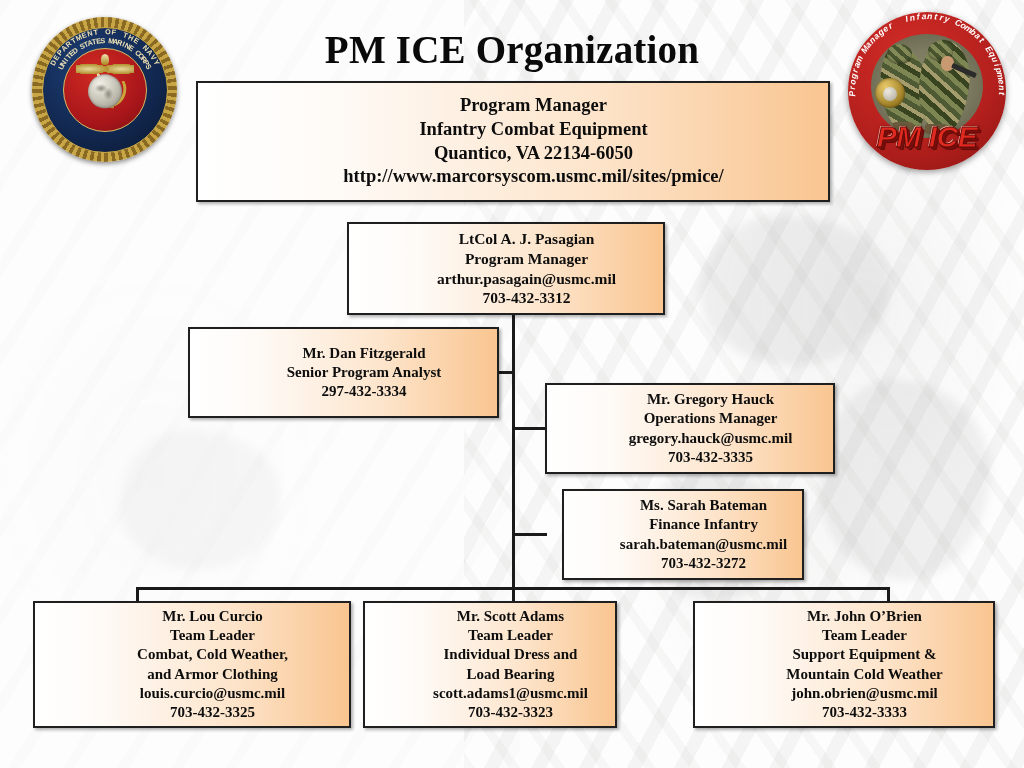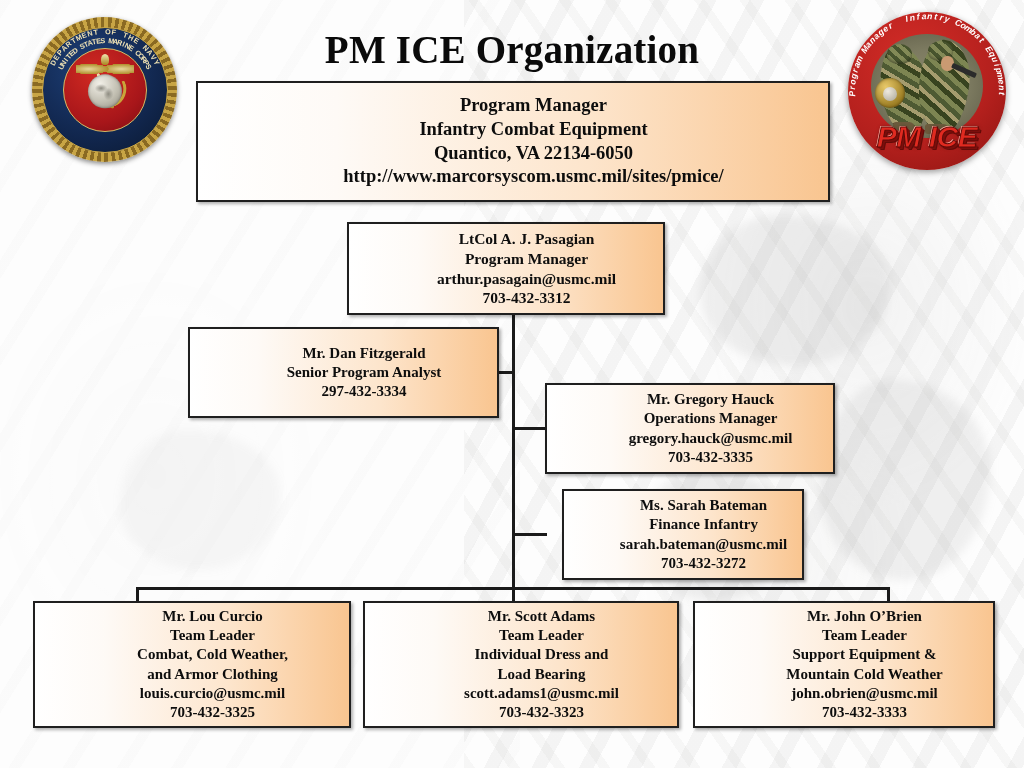--- a/index.html
+++ b/index.html
@@ -315,21 +315,21 @@
     padding-left: 41px;
   }
   .node .line { white-space: nowrap; }
 
   #node-header { left: 196px; top: 81px; width: 634px; height: 121px; font-size: 18.5px; }
   #node-pm     { left: 347px; top: 222px; width: 318px; height: 93px;  font-size: 15.5px; }
   #node-spa    { left: 188px; top: 327px; width: 311px; height: 91px;  font-size: 15px;   }
   #node-ops    { left: 545px; top: 383px; width: 290px; height: 91px;  font-size: 15px;   }
   #node-fin    { left: 545px; top: 489px; width: 242px; height: 91px;  font-size: 15px; margin-left: 17px;   }
   #node-t1     { left: 33px;  top: 601px; width: 318px; height: 127px; font-size: 15px;   }
-  #node-t2     { left: 363px; top: 601px; width: 316px; height: 127px; font-size: 15px;   }
+  #node-t2     { left: 363px; top: 601px; width: 254px; height: 127px; font-size: 15px;   }
   #node-t3     { left: 693px; top: 601px; width: 302px; height: 127px; font-size: 15px;   }
 </style>
 </head>
 <body>
 
 <div id="slide">
 
   <div class="wm-layer">
     <div class="wm-left"></div>
     <div class="wm-right"></div>

